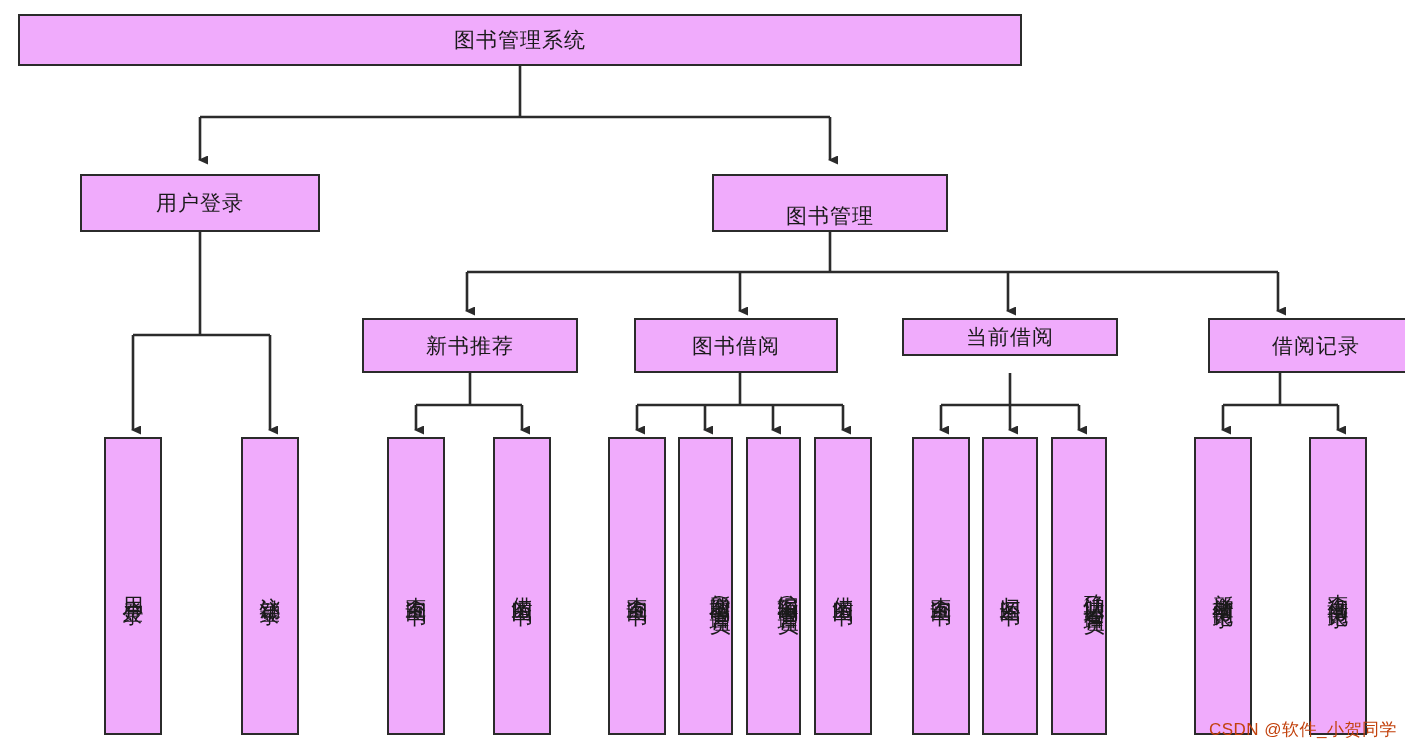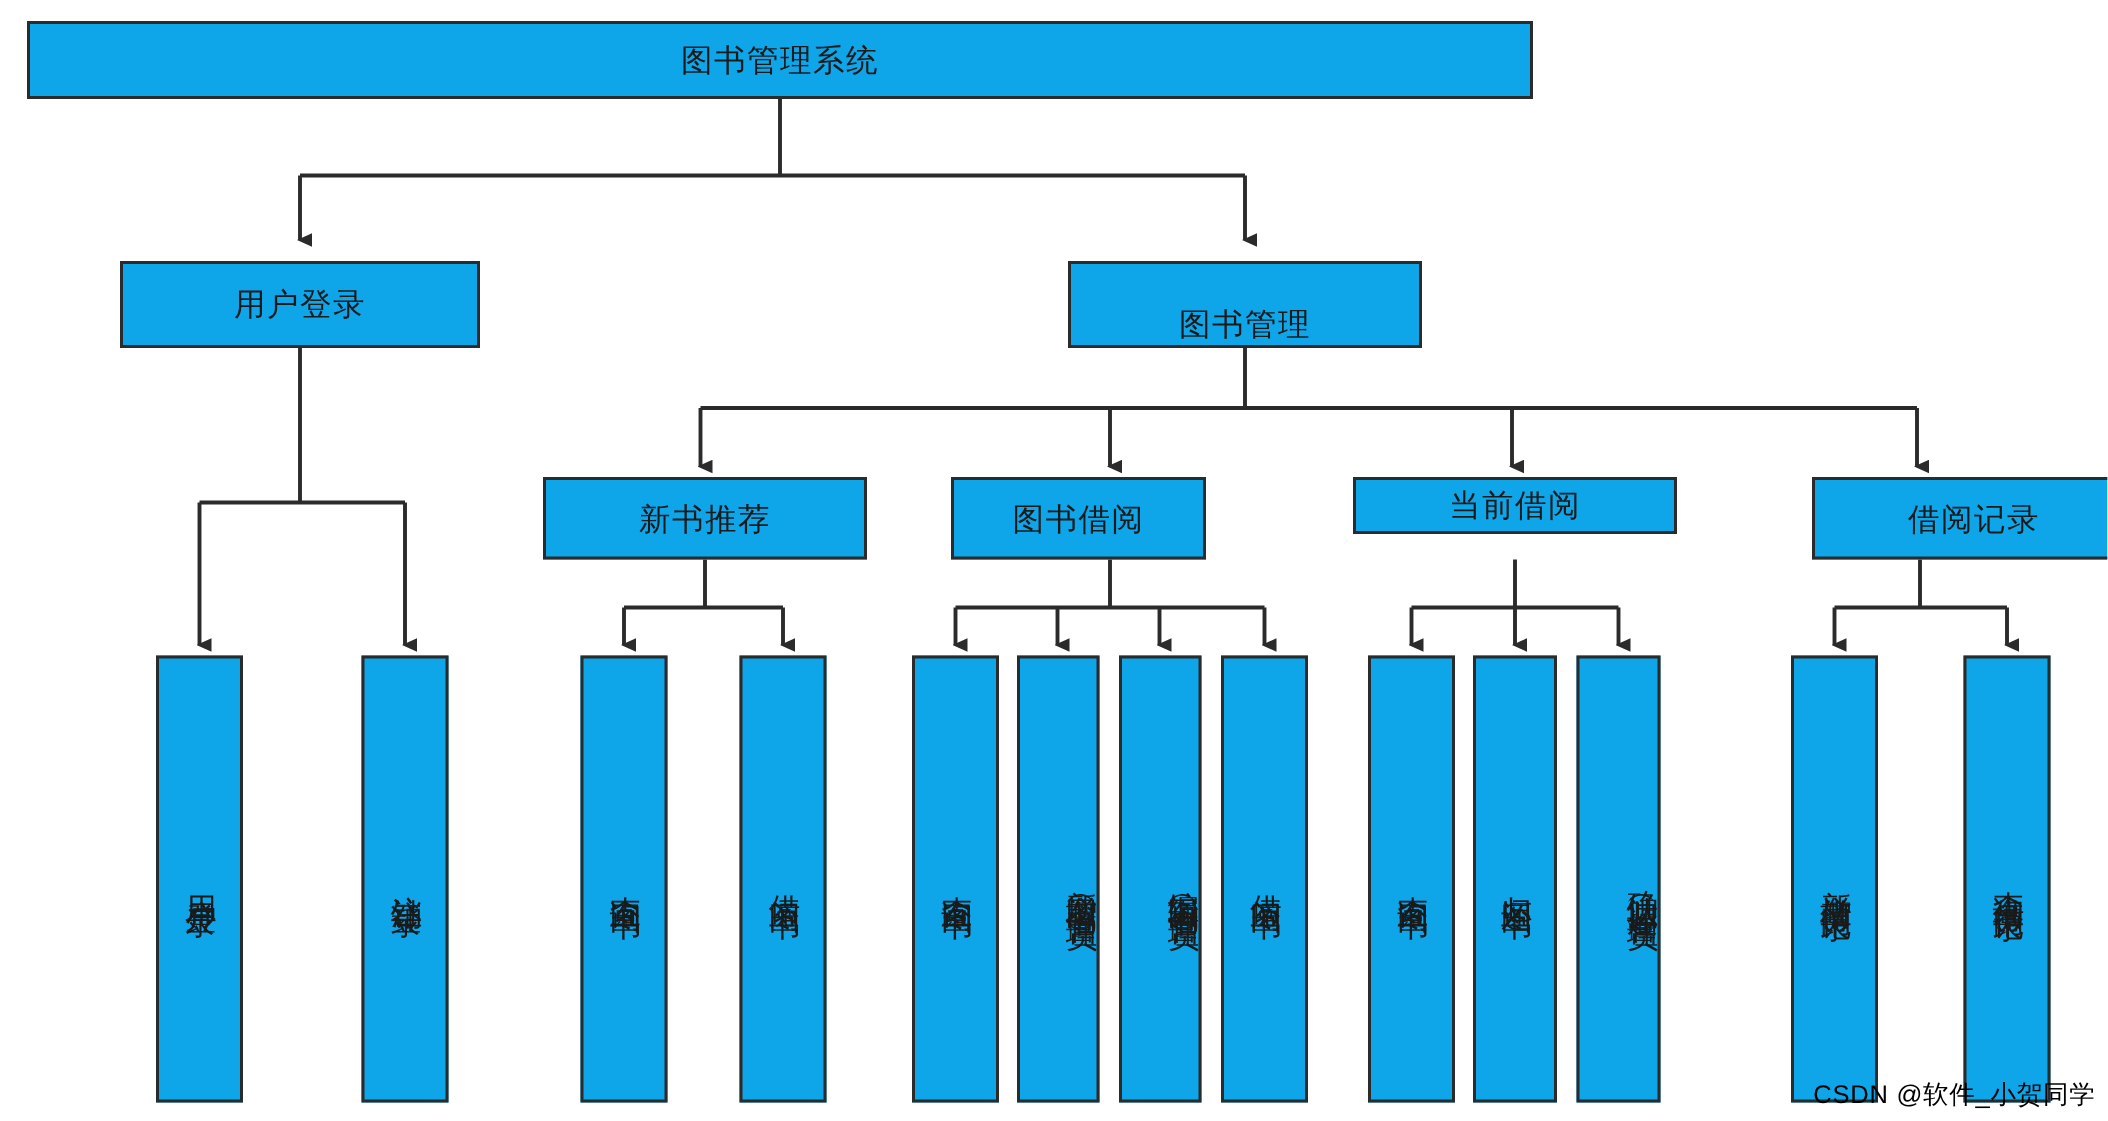--- a/index.html
+++ b/index.html
@@ -13,21 +13,21 @@
     width: 1405px;
     height: 747px;
     background: #ffffff;
     font-family: "Liberation Sans", "DejaVu Sans", sans-serif;
     overflow: hidden;
   }
   .node {
     position: absolute;
     box-sizing: border-box;
     border: 2px solid #2b2b2b;
-    background: #0ea5e9;
+    background: #f0abfc;
     display: flex;
     align-items: center;
     justify-content: center;
     color: #1a1a1a;
   }
   .node.horiz {
     font-size: 21px;
     letter-spacing: 1px;
   }
   .node.vert {
@@ -54,21 +54,21 @@
     top: 0;
     width: 1405px;
     height: 747px;
     pointer-events: none;
   }
   .watermark {
     position: absolute;
     right: 8px;
     bottom: 6px;
     font-size: 17px;
-    color: #000000;
+    color: #c2410c;
     letter-spacing: 0.5px;
     white-space: nowrap;
   }
 </style>
 </head>
 <body>
 
 <div id="canvas">
 
   <svg class="connectors" viewBox="0 0 1405 747" xmlns="http://www.w3.org/2000/svg">
@@ -128,21 +128,21 @@
   <div class="node horiz" style="left:80px; top:174px; width:240px; height:58px;">
     <span class="label">用户登录</span>
   </div>
   <div class="node horiz" style="left:712px; top:174px; width:236px; height:58px;align-items:flex-end;">
     <span class="label">图书管理</span>
   </div>
 
   <div class="node horiz" style="left:362px; top:318px; width:216px; height:55px;">
     <span class="label">新书推荐</span>
   </div>
-  <div class="node horiz" style="left:634px; top:318px; width:170px; height:55px;">
+  <div class="node horiz" style="left:634px; top:318px; width:204px; height:55px;">
     <span class="label">图书借阅</span>
   </div>
   <div class="node horiz" style="left:902px; top:318px; width:216px; height:38px;">
     <span class="label">当前借阅</span>
   </div>
   <div class="node horiz" style="left:1208px; top:318px; width:216px; height:55px;">
     <span class="label">借阅记录</span>
   </div>
 
   <div class="node vert mid" style="left:104px; top:437px; width:58px; height:298px;">

